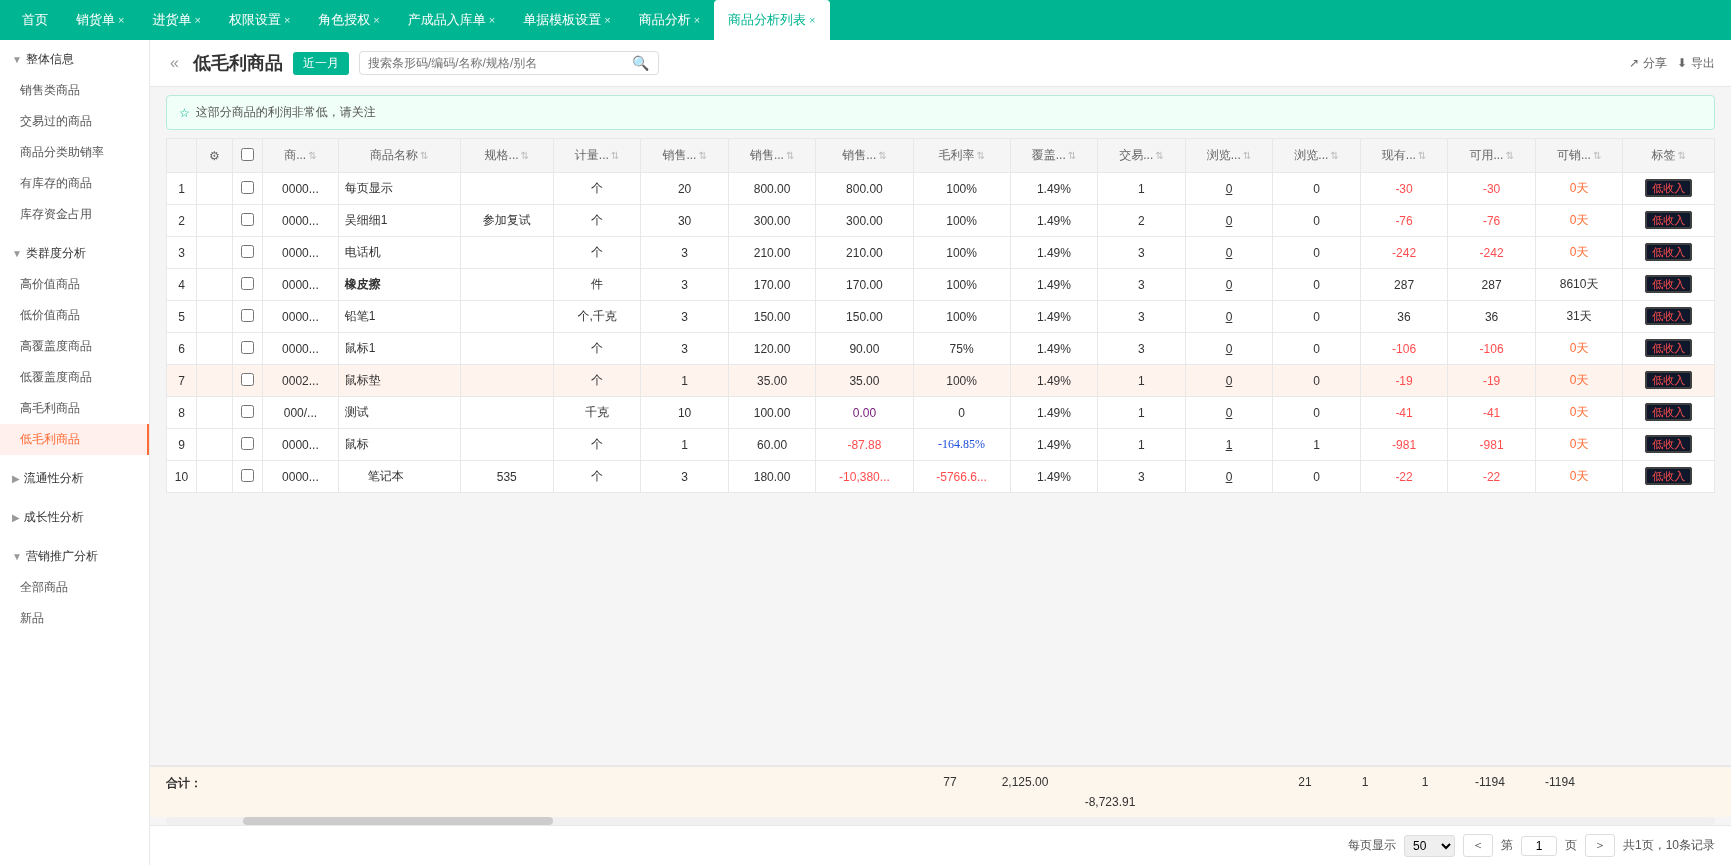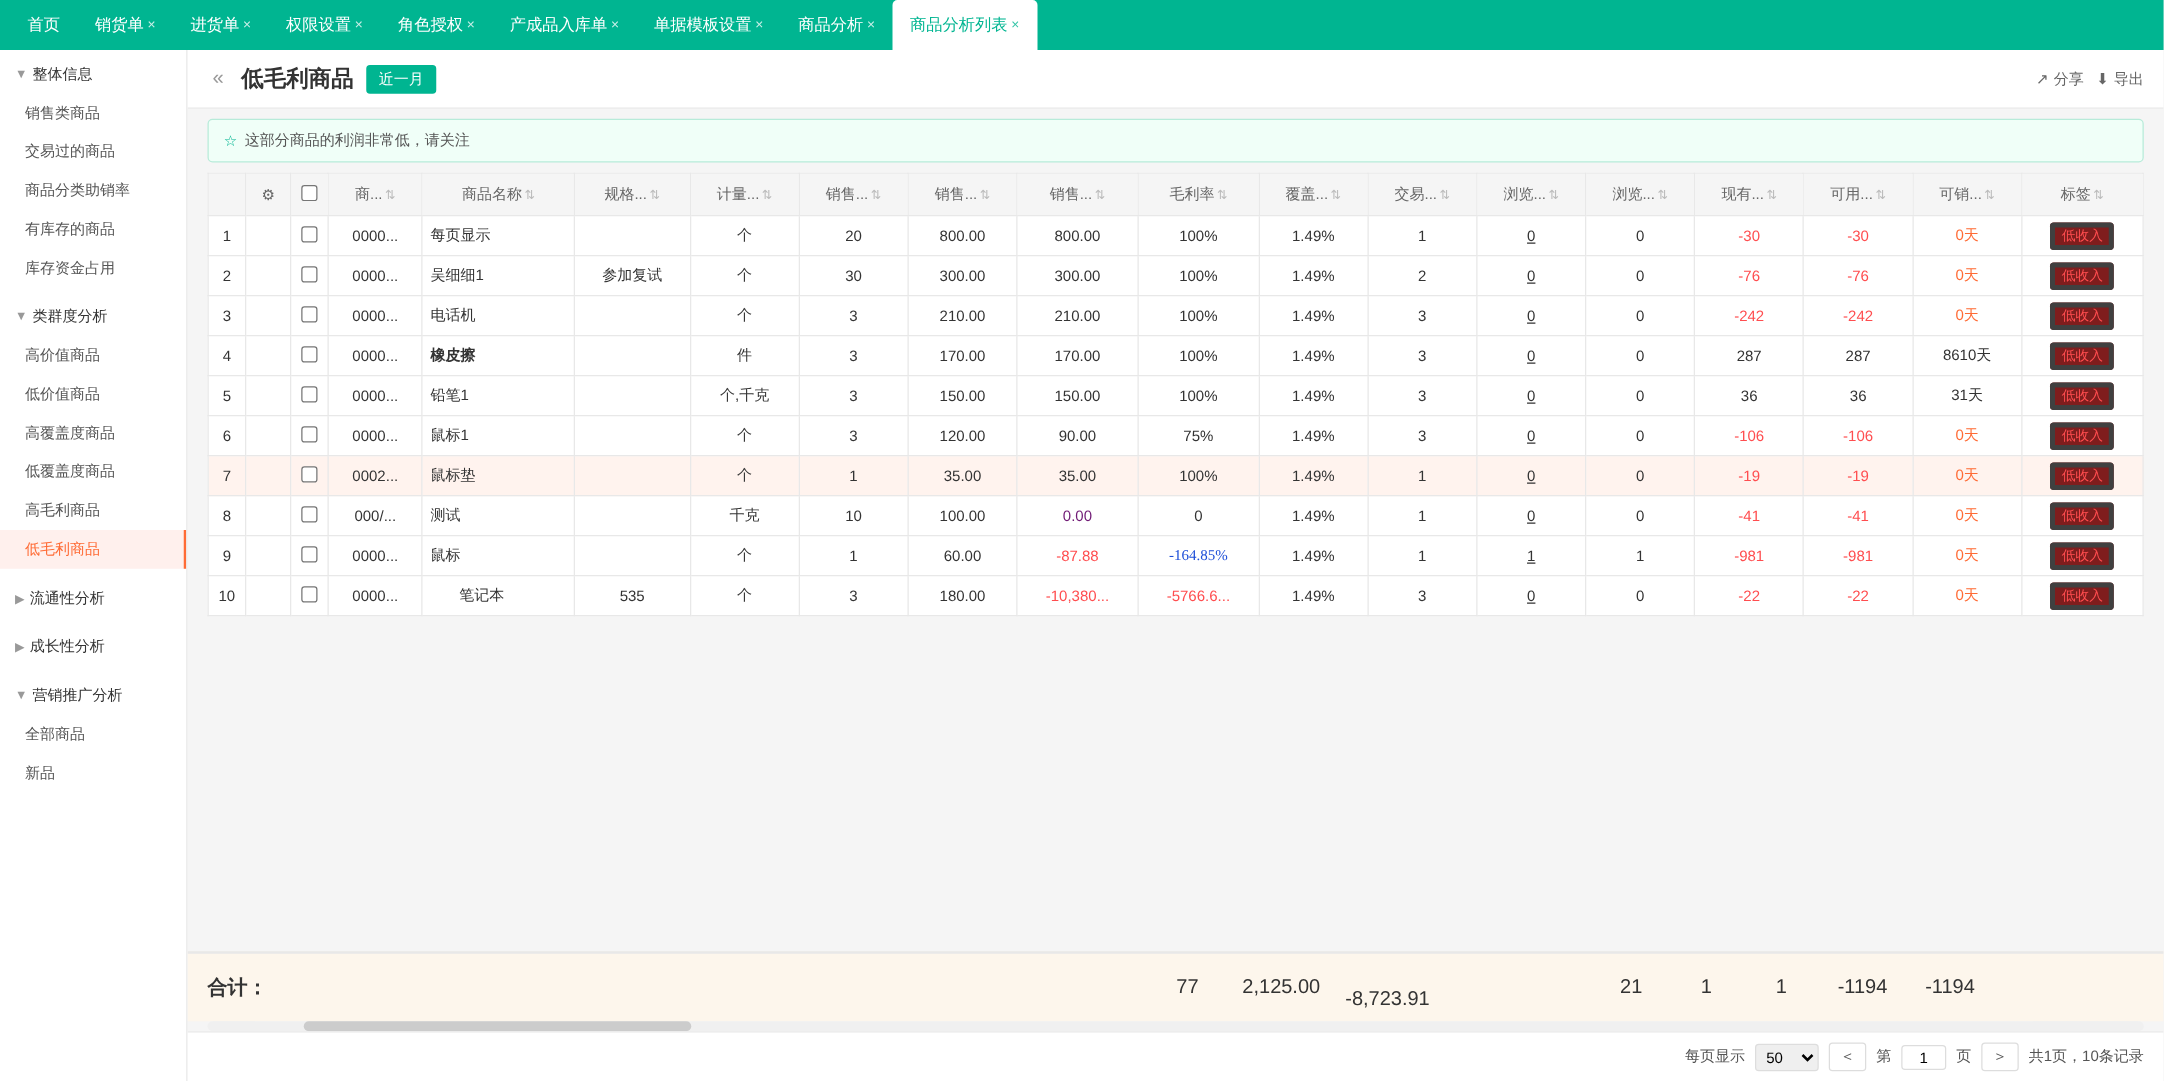--- a/index.html
+++ b/index.html
@@ -41,24 +41,24 @@
     .notice-icon { color: #00b591; }
 
     
     .table-area { flex: 1; overflow: auto; padding: 0 16px; }
     table { width: 100%; border-collapse: collapse; background: #fff; font-size: 12px; }
     table thead tr { background: #f5f5f5; }
     table th { padding: 8px 6px; border: 1px solid #e8e8e8; color: #666; font-weight: normal; white-space: nowrap; text-align: center; position: sticky; top: 0; background: #f5f5f5; z-index: 2; }
     table th .sort-icon { color: #bbb; font-size: 10px; margin-left: 2px; }
     table td { padding: 7px 6px; border: 1px solid #e8e8e8; text-align: center; white-space: nowrap; }
     table tbody tr.highlighted { background: #fff3ee; }
-    .tag-low-income { color: #ff4d4f; background: #7f1d1d; border: 4px solid #404040; border-radius: 3px; padding: 1px 5px; font-size: 11px; }
-
-    
-    .footer-total { background: #fdf6ec; border-top: 2px solid #e8e8e8; display: flex; align-items: center; padding: 8px 16px; font-size: 16px; }
+    .tag-low-income { color: #ff4d4f; background: #0f172a; border: 2px solid #404040; border-radius: 3px; padding: 1px 5px; font-size: 11px; }
+
+    
+    .footer-total { background: #fdf6ec; border-top: 2px solid #e8e8e8; display: flex; align-items: flex-start; padding: 8px 16px; font-size: 12px; }
     .footer-total .label { font-weight: bold; min-width: 60px; }
 
     
     .pagination-bar { display: flex; align-items: center; justify-content: flex-end; padding: 8px 16px; background: #fff; border-top: 1px solid #e8e8e8; gap: 8px; font-size: 12px; color: #555; }
     .pagination-bar select { border: 1px solid #ddd; border-radius: 3px; padding: 2px 4px; font-size: 12px; }
     .pagination-bar button { border: 1px solid #ddd; background: #fff; border-radius: 3px; padding: 2px 8px; cursor: pointer; font-size: 12px; color: #555; }
     .page-input { border: 1px solid #ddd; border-radius: 3px; width: 36px; text-align: center; padding: 2px 4px; font-size: 12px; }
     .scrollbar-container { height: 8px; background: #f0f0f0; margin: 0 16px; border-radius: 4px; }
     .scrollbar-thumb { height: 8px; width: 20%; background: #ccc; border-radius: 4px; margin-left: 5%; }
   </style>
@@ -150,20 +150,24 @@
       <div class="sidebar-item">新品</div>
     </div>
   </div>
 
   <div class="main">
 
     <div class="page-header">
       <span class="collapse-btn">«</span>
       <span class="page-title">低毛利商品</span>
       <button class="period-btn">近一月</button>
+      <div class="search-box">
+        <input type="text" style="width: 200px;" placeholder="搜索条形码/编码/名称/规格/别名">
+        <span class="search-icon">🔍</span>
+      </div>
       <div class="header-actions">
         <button class="header-btn">
           <span>↗</span>
           <span>分享</span>
         </button>
         <button class="header-btn">
           <span>⬇</span>
           <span>导出</span>
         </button>
       </div>

